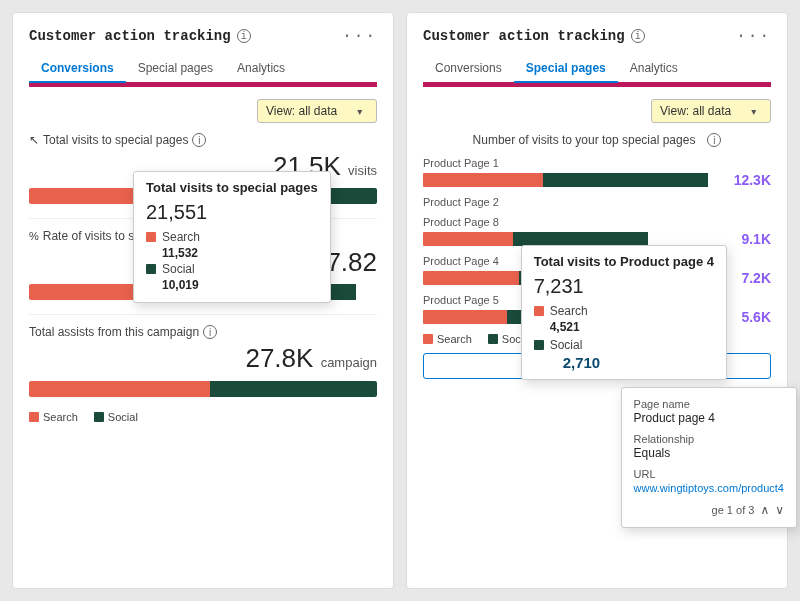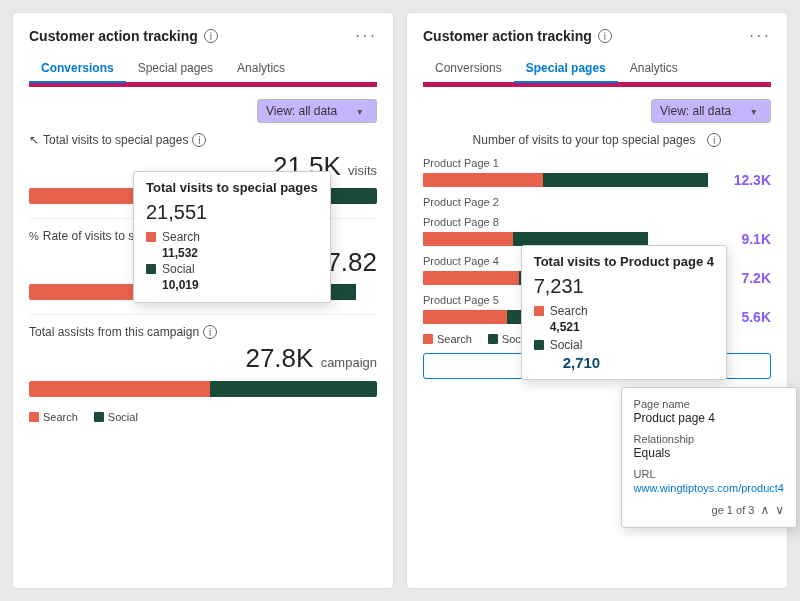--- a/index.html
+++ b/index.html
@@ -22,20 +22,21 @@
       flex: 1;
       position: relative;
       overflow: visible;
     }
 
     .card-header {
       display: flex;
       align-items: center;
       justify-content: space-between;
       margin-bottom: 10px;
+      font-family: Liberation Mono, monospace;
     }
 
     .card-title-row {
       display: flex;
       align-items: center;
       gap: 6px;
     }
 
     .card-title {
       font-size: 14px;
@@ -96,21 +97,21 @@
     .dropdown {
       border: 1px solid #bbb;
       border-radius: 3px;
       padding: 4px 8px;
       font-size: 12px;
       color: #333;
       display: flex;
       align-items: center;
       gap: 20px;
       cursor: pointer;
-      background: #c4b5fd;
+      background: #fef9c3;
       min-width: 120px;
     }
 
     .dropdown-arrow {
       color: #555;
       font-size: 10px;
     }
 
     
     .section-label {

